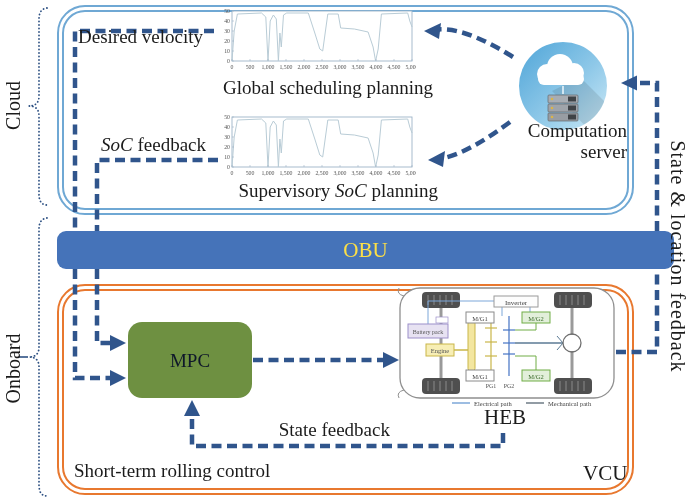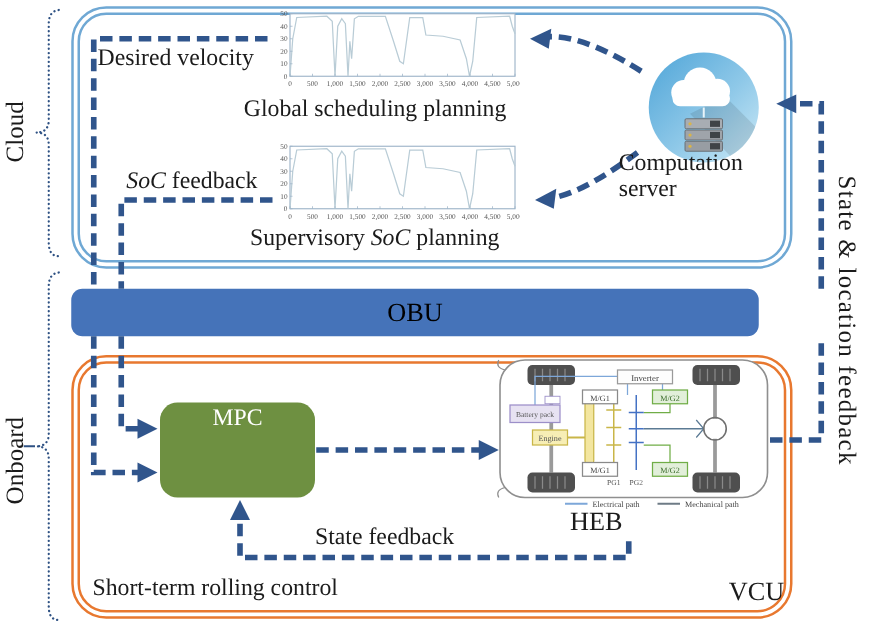--- a/index.html
+++ b/index.html
@@ -3,29 +3,29 @@
 <meta charset="utf-8">
 <style>
   html,body{margin:0;padding:0;background:#fff;}
   .stage{position:relative;width:700px;height:499px;background:#fff;overflow:hidden;
          font-family:"Liberation Serif",serif;color:#1b1b1b;}
   
   .dbox{position:absolute;border:2px solid;border-radius:28px;}
   .dbox::before{content:"";position:absolute;inset:3px;border:2px solid;border-color:inherit;border-radius:23px;}
   .cloud-box{left:57px;top:5px;width:573px;height:206px;border-color:#6fa8d4;}
   .onboard-box{left:57px;top:284px;width:573px;height:207px;border-color:#e8782f;}
-  .obu-bar{position:absolute;left:57px;top:231px;width:550px;height:38px;background:#4573b9;
-           border-radius:9px;color:#000000;text-align:center;line-height:38px;font-size:21px;z-index:2;}
+  .obu-bar{position:absolute;left:57px;top:231px;width:617px;height:38px;background:#4573b9;
+           border-radius:9px;color:#fde047;text-align:center;line-height:38px;font-size:21px;z-index:2;}
   .lbl{position:absolute;font-size:19px;white-space:nowrap;z-index:6;}
-  .ctr{text-align:left;}
+  .ctr{text-align:right;}
   .it{font-style:italic;margin-top:10px;}
   .mini-chart{position:absolute;z-index:4;}
   .mpc{position:absolute;left:128px;top:322px;width:124px;height:76px;background:#6e9041;
-       border-radius:14px;color:#ffffff;display:flex;flex-direction:column;align-items:center;
-       justify-content:flex-start;font-size:19px;line-height:25px;z-index:2;}
+       border-radius:14px;color:#0f172a;display:flex;flex-direction:column;align-items:center;
+       justify-content:center;font-size:19px;line-height:25px;z-index:2;}
   .overlay{position:absolute;left:0;top:0;width:700px;height:499px;z-index:5;pointer-events:none;}
   .side-label{position:absolute;font-size:20px;text-align:center;white-space:nowrap;z-index:6;}
   .server-icon{position:absolute;left:518px;top:41px;z-index:4;}
   .vehicle{position:absolute;left:396px;top:286px;z-index:4;}
 </style>
 </head>
 <body>
 
 <div class="stage">
 
@@ -251,21 +251,21 @@
       <polygon points="424,31 441,23 439,39"></polygon>
       <polygon points="428,160 445,151 443,167"></polygon>
     </g>
     <g fill="none" stroke="#2e5183" stroke-width="1.8" stroke-dasharray="0.1 3.4" stroke-linecap="round">
       <path d="M 47,8 Q 39,9 39,19 L 39,96 Q 39,106 29,106 Q 39,106 39,116 L 39,194 Q 39,205 47,205"></path>
       <path d="M 47,218 Q 39,219 39,229 L 39,347 Q 39,357 29,357 Q 39,357 39,367 L 39,485 Q 39,496 47,496"></path>
     </g>
     <line x1="19" y1="357" x2="28" y2="357" stroke="#2e5183" stroke-width="1.6"></line>
   </svg>
 
-  <div class="lbl" style="left:78px;top:36px;">Desired velocity</div>
+  <div class="lbl" style="left:78px;top:26px;">Desired velocity</div>
   <div class="lbl ctr" style="left:195px;top:77px;width:238px;">Global scheduling planning</div>
   <div class="lbl" style="left:101px;top:134px;"><span class="it">SoC</span><span> feedback</span></div>
   <div class="lbl ctr" style="left:495px;top:120px;width:132px;line-height:21px;">
     <div>Computation</div>
     <div>server</div>
   </div>
   <div class="lbl ctr" style="left:200px;top:180px;width:238px;"><span>Supervisory </span><span class="it">SoC</span><span> planning</span></div>
   <div class="lbl" style="left:74px;top:460px;">Short-term rolling control</div>
   <div class="lbl ctr" style="left:252px;top:419px;width:138px;">State feedback</div>
   <div class="lbl" style="left:583px;top:461px;font-size:21px;">VCU</div>

